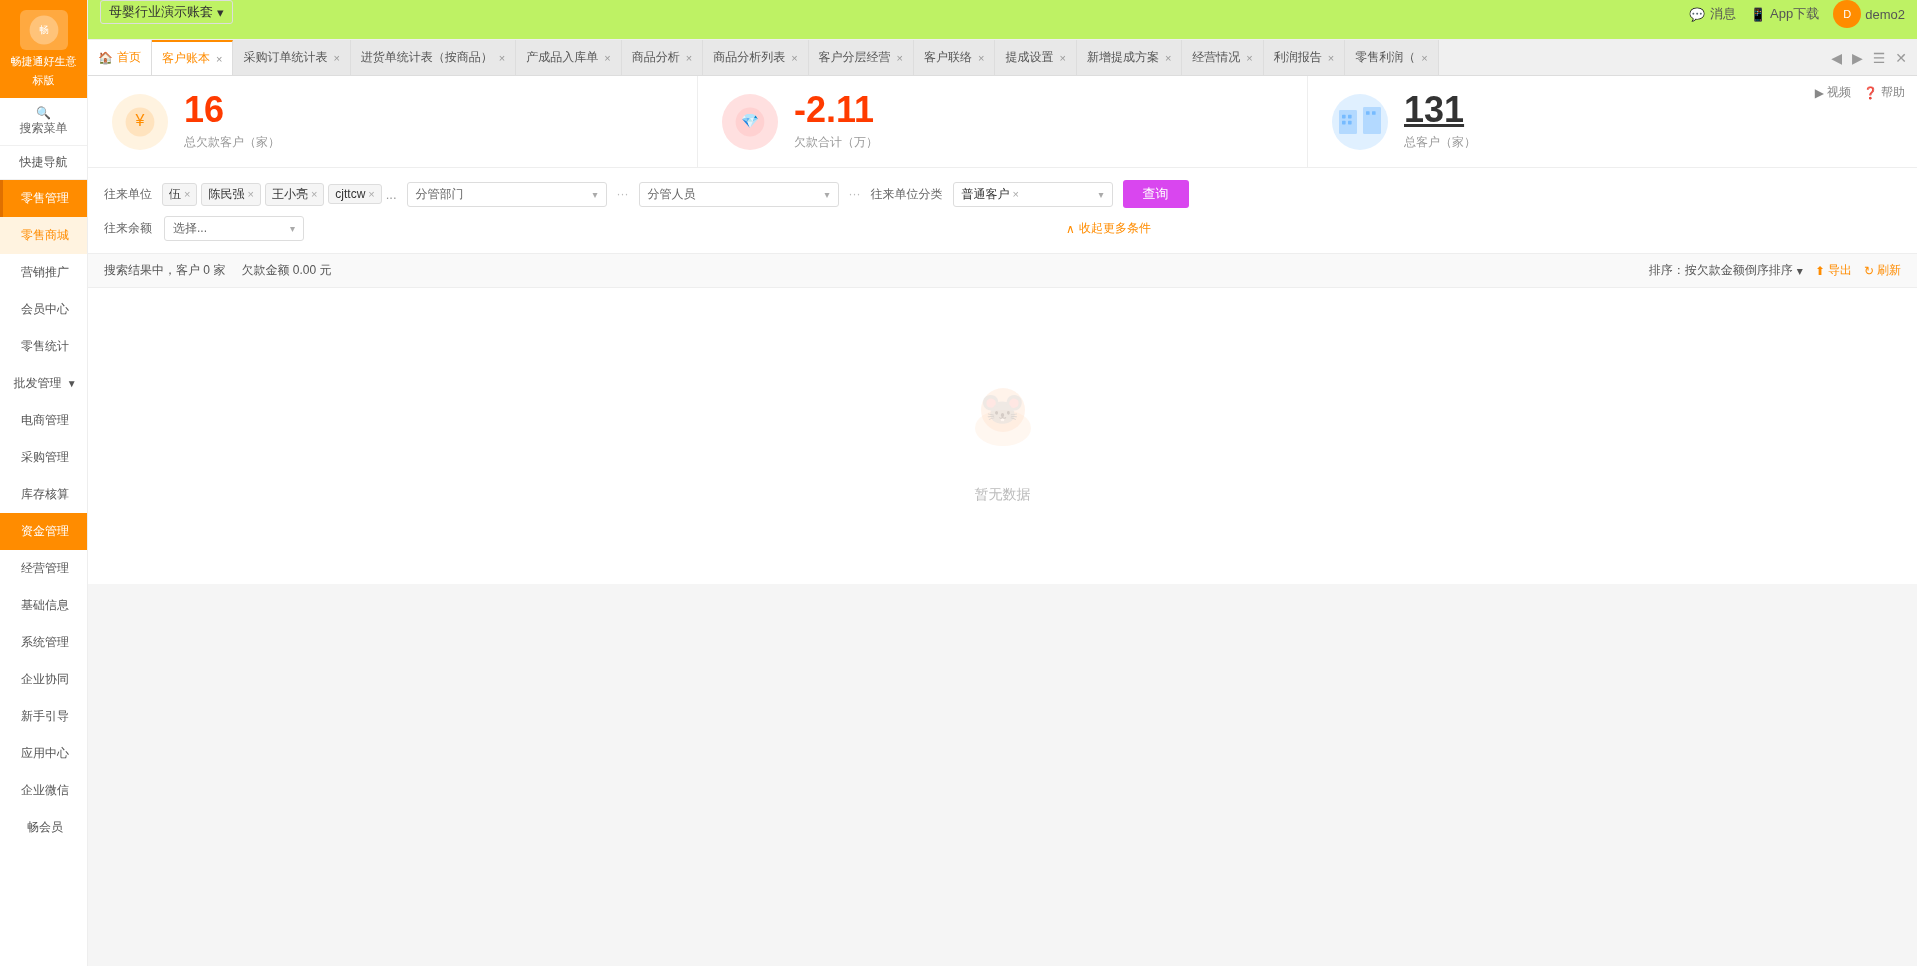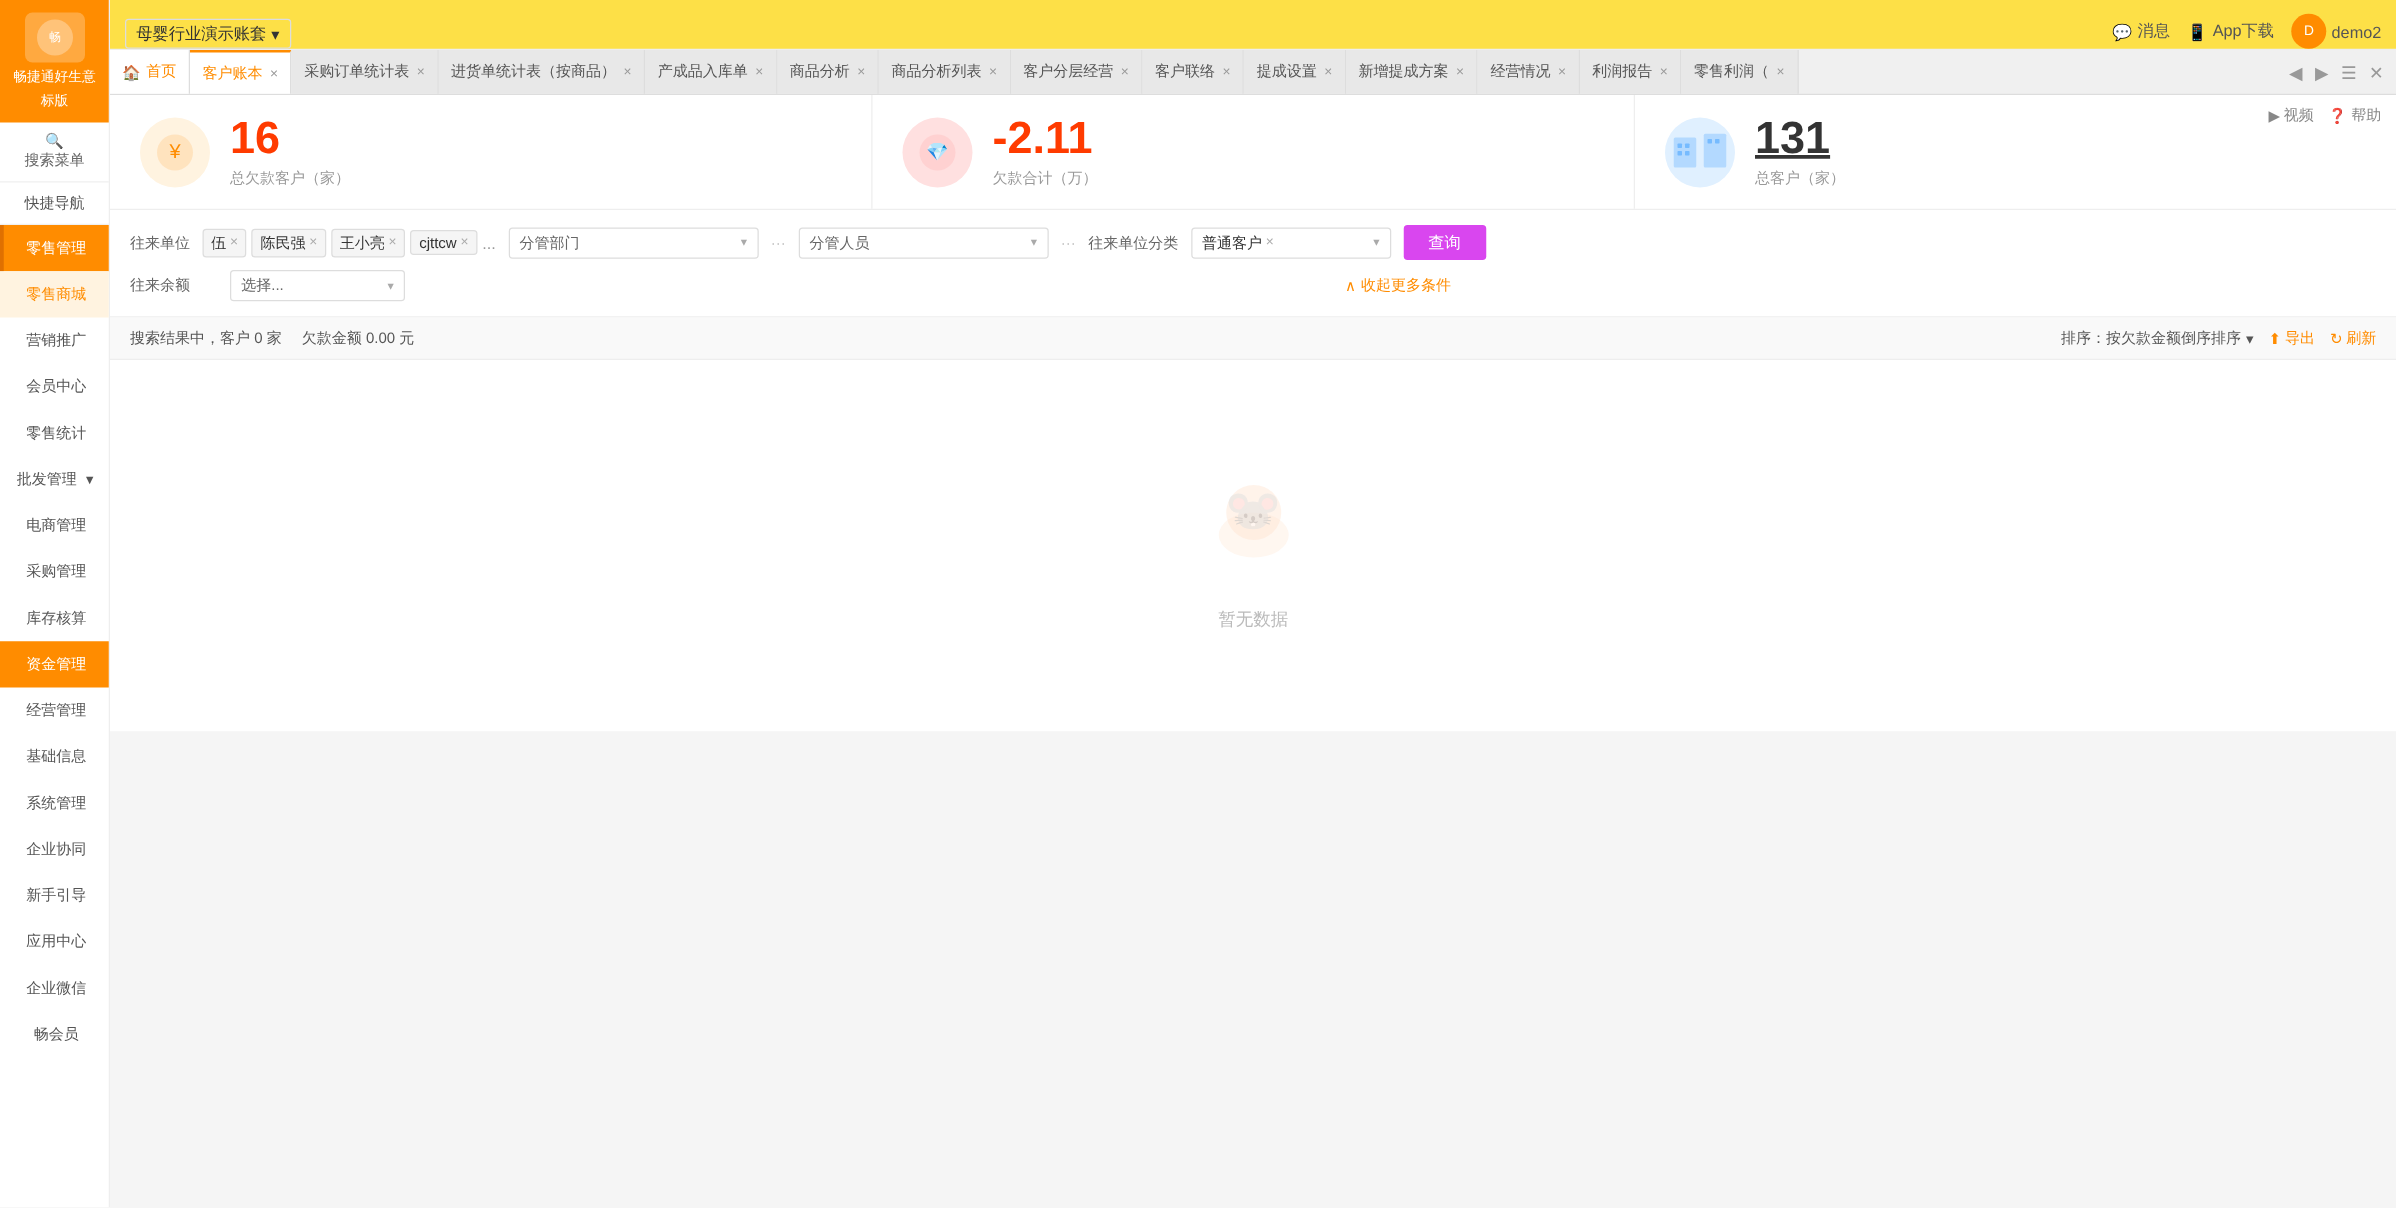--- a/index.html
+++ b/index.html
@@ -18,21 +18,21 @@
 
     .sidebar-item { padding: 10px 4px; text-align: center; color: #555; font-size: 12px; cursor: pointer; border-left: 3px solid transparent; }
     .sidebar-item.active { background: #ff8c00; color: #fff; border-left: 3px solid #e07000; }
     .sidebar-item.active-sub { background: #fff3e0; color: #ff8c00; }
     .sidebar-arrow { font-size: 10px; margin-left: 2px; }
 
     
     .main { flex: 1; display: flex; flex-direction: column; overflow: hidden; }
 
     
-    .topbar { height: 40px; background: #fde047; display: flex; align-items: flex-end; justify-content: space-between; padding: 0 12px; border-bottom: 1px solid #eee; }
+    .topbar { height: 40px; background: #bef264; display: flex; align-items: flex-start; justify-content: space-between; padding: 0 12px; border-bottom: 1px solid #eee; }
     .topbar-left { display: flex; align-items: center; gap: 8px; }
     .topbar-selector { display: flex; align-items: center; gap: 4px; font-size: 13px; color: #333; cursor: pointer; padding: 2px 8px; border: 1px solid #ddd; border-radius: 3px; }
     .topbar-right { display: flex; align-items: center; gap: 14px; }
     .topbar-btn { display: flex; align-items: center; gap: 4px; color: #555; font-size: 13px; cursor: pointer; }
     .avatar { width: 28px; height: 28px; border-radius: 50%; background: #ff8c00; display: flex; align-items: center; justify-content: center; color: #fff; font-size: 11px; }
 
     
     .tabbar { height: 36px; background: #f0f0f0; display: flex; align-items: center; overflow: hidden; border-bottom: 1px solid #ddd; }
     .tab-item { display: flex; align-items: center; gap: 4px; padding: 0 10px; height: 36px; font-size: 12px; color: #555; cursor: pointer; border-right: 1px solid #ddd; white-space: nowrap; background: #e8e8e8; }
     .tab-item.active { background: #fff; color: #ff8c00; border-top: 2px solid #ff8c00; }
@@ -363,21 +363,21 @@
             <span class="tag-close">×</span>
           </div>
           <span class="filter-chevron">▾</span>
         </div>
 
         <button class="query-btn">查询</button>
       </div>
 
       <div class="filter-row">
         <span class="filter-label">往来余额</span>
-        <div class="filter-select" style="min-width:140px;margin-left:20px;">
+        <div class="filter-select" style="min-width:140px;">
           <span>选择...</span>
           <span class="filter-chevron">▾</span>
         </div>
         <div style="flex:1;display:flex;justify-content:center;">
           <div class="collapse-btn">
             <span>∧</span>
             <span>收起更多条件</span>
           </div>
         </div>
       </div>

